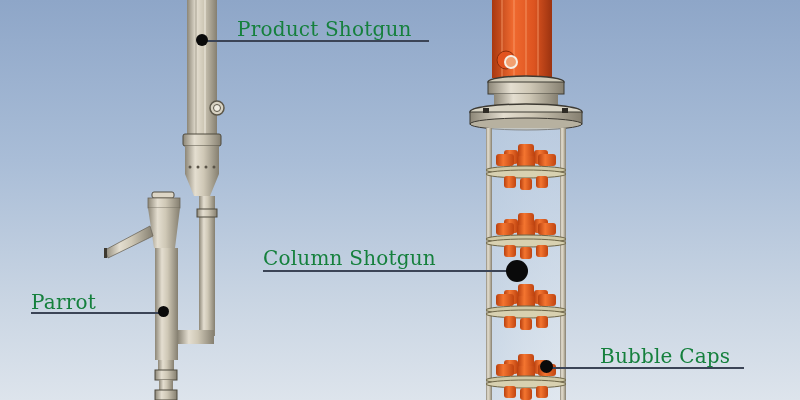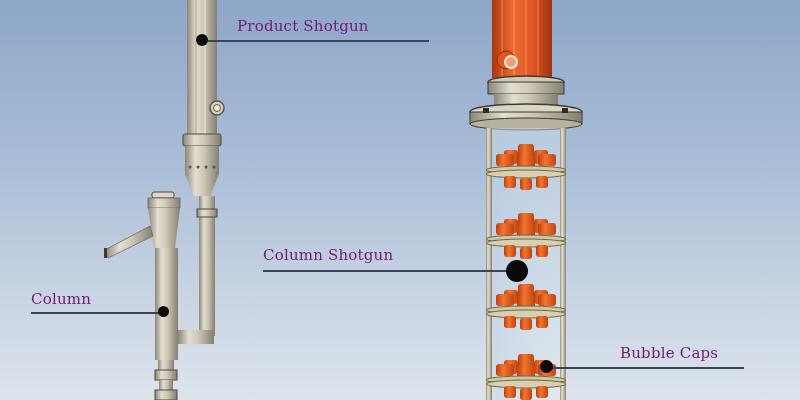--- a/index.html
+++ b/index.html
@@ -3,21 +3,21 @@
 <meta charset="utf-8">
 <style>
   html, body { margin:0; padding:0; }
   body {
     width:800px; height:400px; overflow:hidden; position:relative;
     background: linear-gradient(180deg, #8ea6c8 0%, #a9bdd7 40%, #c9d5e3 75%, #dde4ec 100%);
     font-family: "DejaVu Serif", "Liberation Serif", serif;
   }
   .scene { position:absolute; left:0; top:0; width:800px; height:400px; }
   .label {
-    position:absolute; color:#701a75; font-size:15px; letter-spacing:0.2px;
+    position:absolute; color:#15803d; font-size:20px; letter-spacing:0.2px;
     white-space:nowrap; line-height:1;
   }
   .leader { position:absolute; height:2px; background:#3b4456; }
   .dot { position:absolute; border-radius:50%; background:#0a0a0a; }
 </style>
 </head>
 <body>
 
 <svg class="scene" viewBox="0 0 800 400" width="800" height="400">
   <defs>
@@ -130,23 +130,23 @@
     <use href="#capcluster" x="526" y="229"></use>
     <use href="#capcluster" x="526" y="300"></use>
     <use href="#capcluster" x="526" y="370"></use>
   </g>
 </svg>
 
 <div class="label" style="left:237px; top:19px;">Product Shotgun</div>
 <div class="leader" style="left:204px; top:40px; width:225px;"></div>
 <div class="dot" style="left:196px; top:34px; width:12px; height:12px;"></div>
 
-<div class="label" style="left:31px; top:292px;">Column</div>
+<div class="label" style="left:31px; top:292px;">Parrot</div>
 <div class="leader" style="left:31px; top:312px; width:132px;"></div>
 <div class="dot" style="left:158px; top:306px; width:11px; height:11px;"></div>
 
 <div class="label" style="left:263px; top:248px;">Column Shotgun</div>
 <div class="leader" style="left:263px; top:270px; width:250px;"></div>
 <div class="dot" style="left:506px; top:260px; width:22px; height:22px;"></div>
 
-<div class="label" style="left:620px; top:346px;text-align:center;">Bubble Caps</div>
+<div class="label" style="left:600px; top:346px;text-align:center;">Bubble Caps</div>
 <div class="leader" style="left:548px; top:367px; width:196px;"></div>
 <div class="dot" style="left:540px; top:360px; width:13px; height:13px;"></div>
 
 </body></html>

